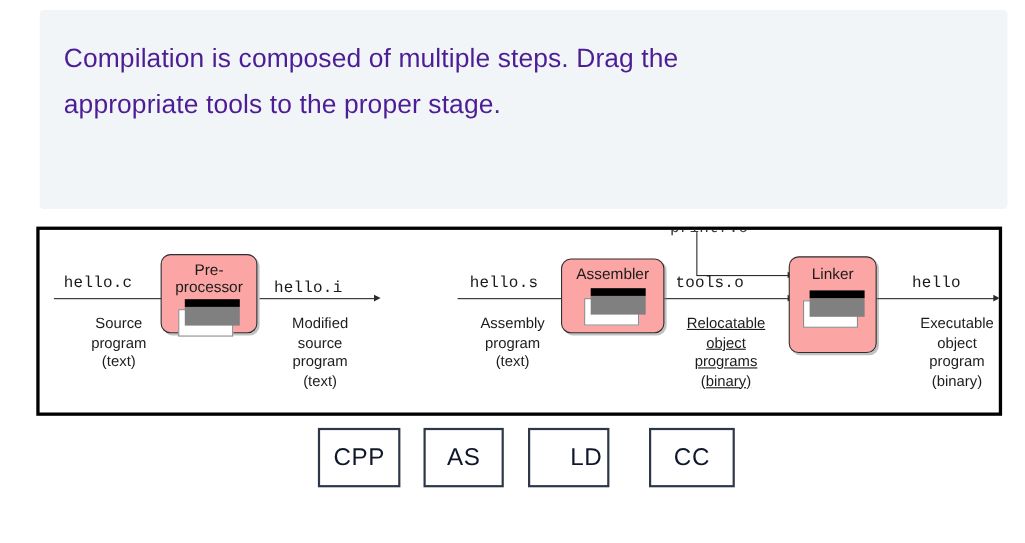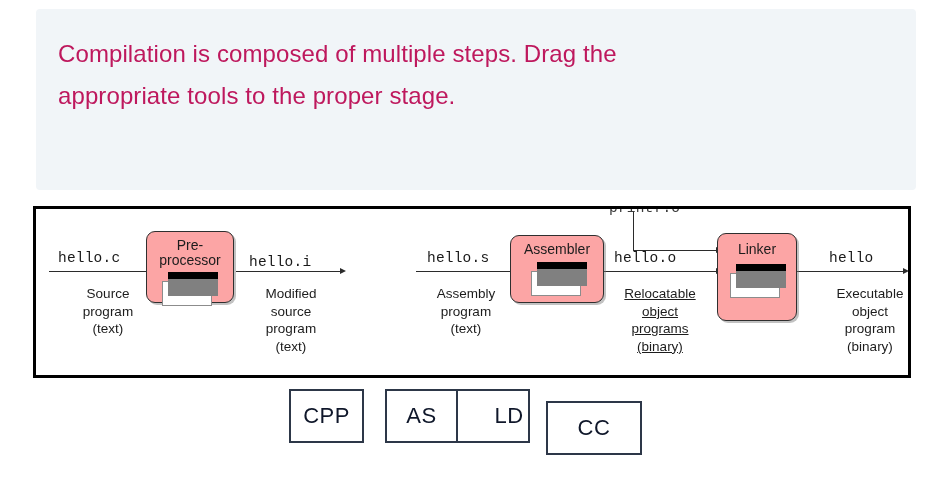--- a/index.html
+++ b/index.html
@@ -15,21 +15,21 @@
   
   .prompt-card {
     position: absolute;
     left: 36px; top: 9px;
     width: 880px; height: 181px;
     background: #f1f5f8;
     border-radius: 4px;
     padding: 24px 0 0 22px;
   }
   .prompt-text {
-    color: #be185d;
+    color: #4c1d95;
     font-size: 24px;
     line-height: 42px;
     letter-spacing: 0.1px;
     max-width: 740px;
     white-space: pre-wrap;
   }
 
   
   .diagram-frame {
     position: absolute;
@@ -153,21 +153,21 @@
       <div class="arrow-line" style="left:756px; top:62px; width:112px;"></div>
       <div class="arrow-head" style="left:867px; top:58.5px;"></div>
 
       <div class="arrow-vert" style="left:597px; top:2px; height:39px;"></div>
       <div class="arrow-line" style="left:597px; top:41px; width:84px;"></div>
       <div class="arrow-head" style="left:680px; top:37.5px;"></div>
 
       <div class="file-label" style="left:22px; top:41px;">hello.c</div>
       <div class="file-label" style="left:213px; top:45px;">hello.i</div>
       <div class="file-label" style="left:391px; top:41px;">hello.s</div>
-      <div class="file-label" style="left:578px; top:41px;">hello.o</div>
+      <div class="file-label" style="left:578px; top:41px;">tools.o</div>
       <div class="file-label" style="left:793px; top:41px;">hello</div>
 
       <div class="file-label clipped" style="left:573px; top:-9px;">printf.o</div>
 
       <div class="caption" style="left:13px; top:76px; width:118px;">Source
 program
 (text)</div>
       <div class="caption" style="left:200px; top:76px; width:110px;">Modified
 source
 program
@@ -216,21 +216,21 @@
     </div>
   </div>
 
   <div class="tool-row">
     <div class="tool" style="left:289px; width:75px;">
       <span>CPP</span>
     </div>
     <div class="tool" style="left:385px; width:73px;">
       <span>AS</span>
     </div>
-    <div class="tool" style="left:456px; width:74px;padding-left:32px;">
+    <div class="tool" style="left:480px; width:74px;padding-left:32px;">
       <span>LD</span>
     </div>
-    <div class="tool" style="left:546px; width:96px;margin-top:12px;">
+    <div class="tool" style="left:590px; width:78px;">
       <span>CC</span>
     </div>
   </div>
 
 </div>
 
 </body></html>

